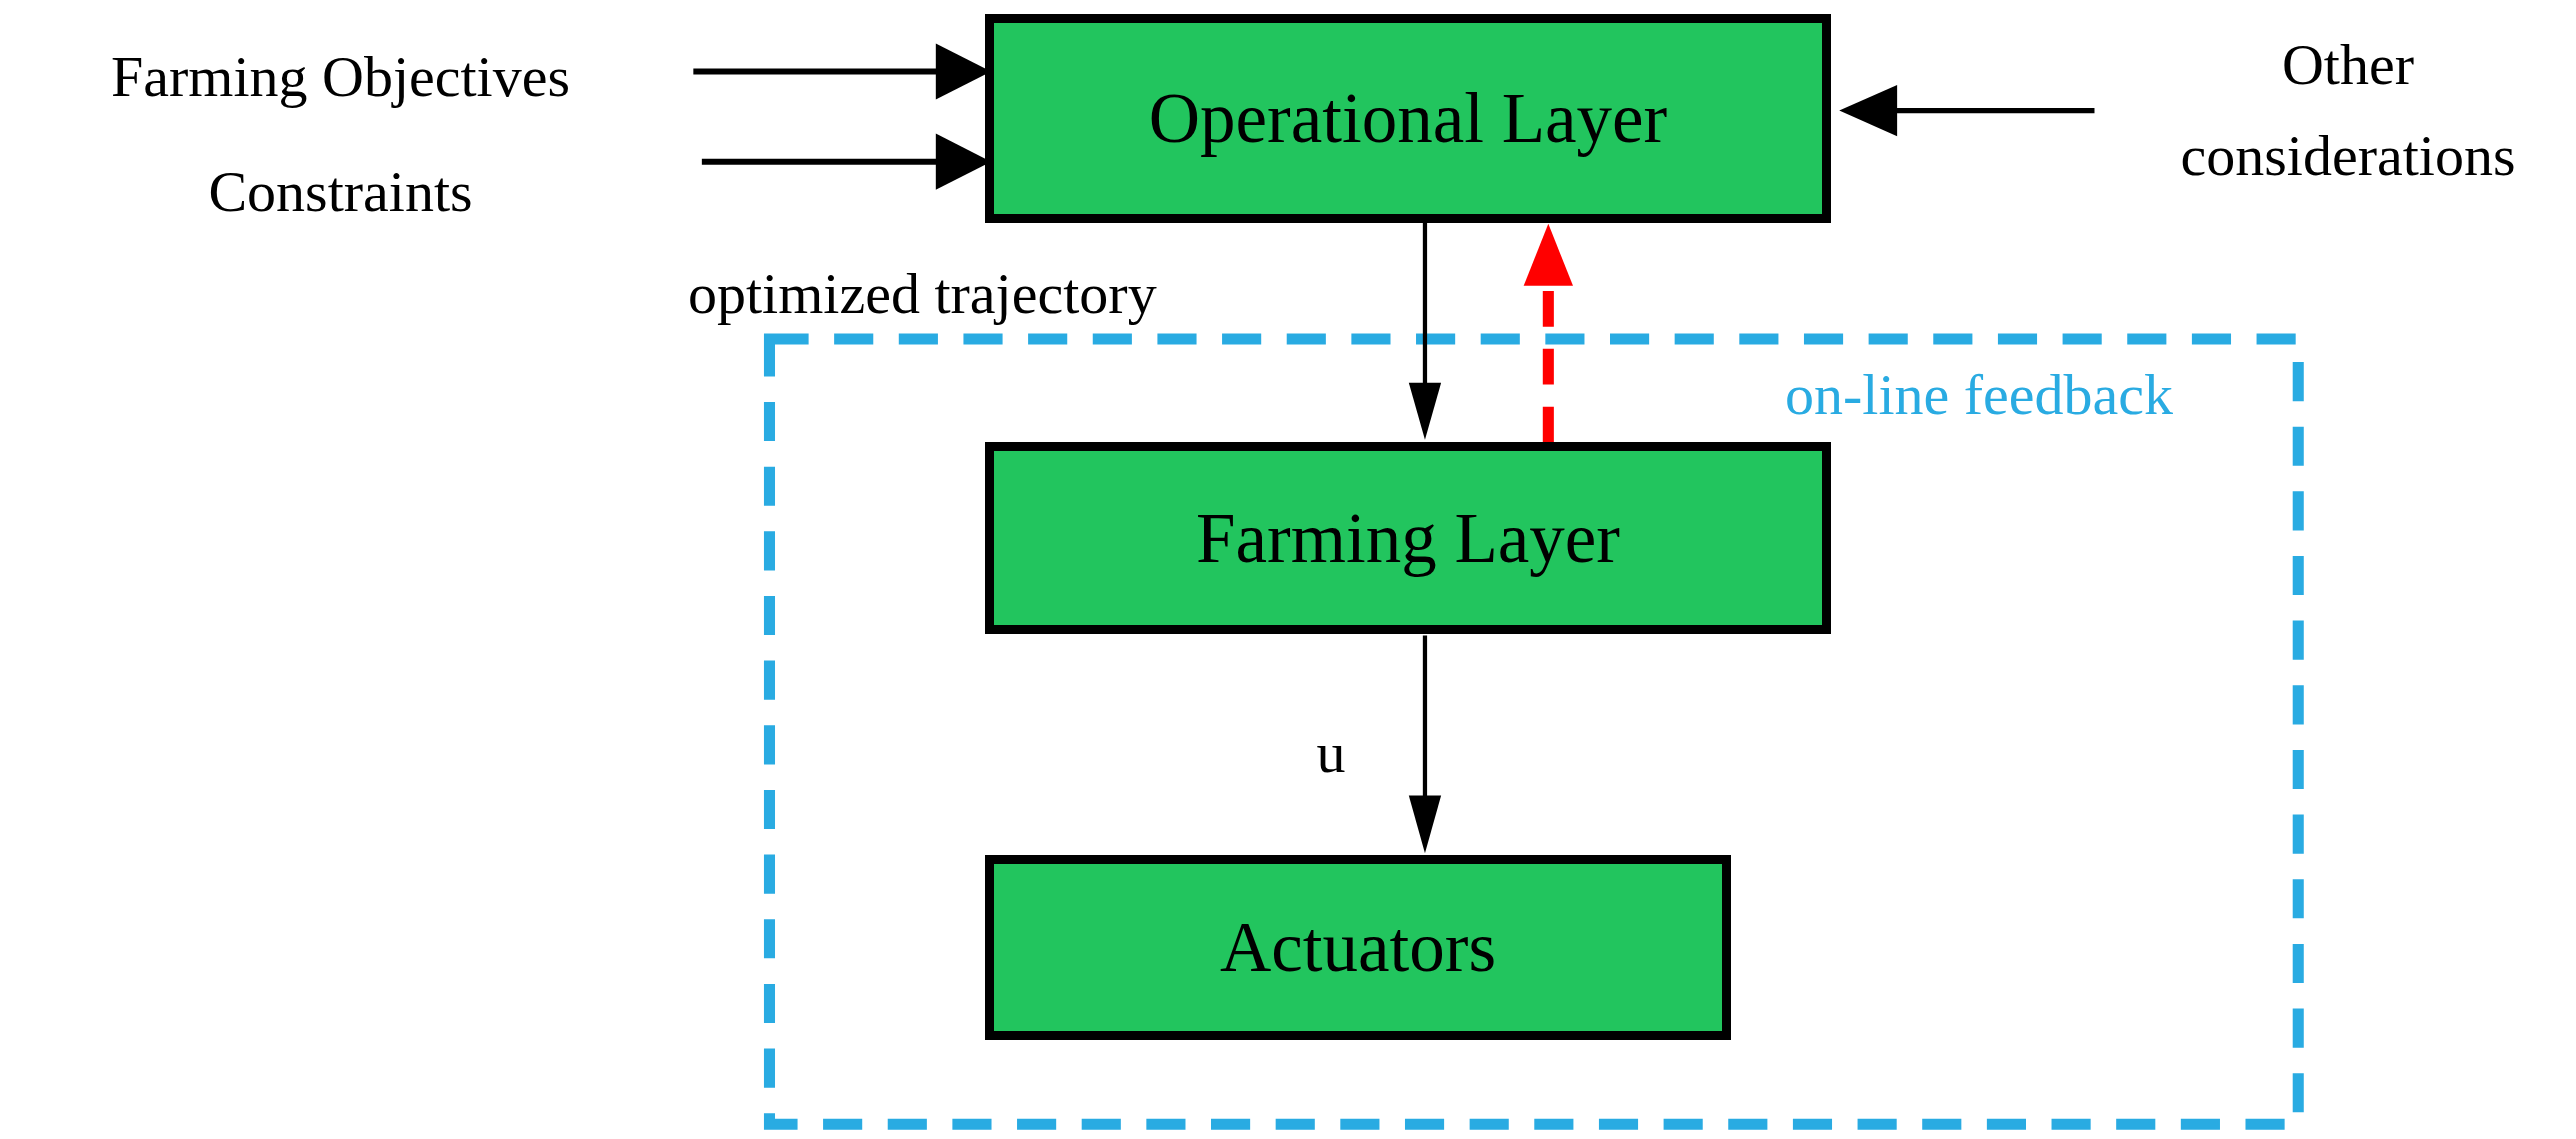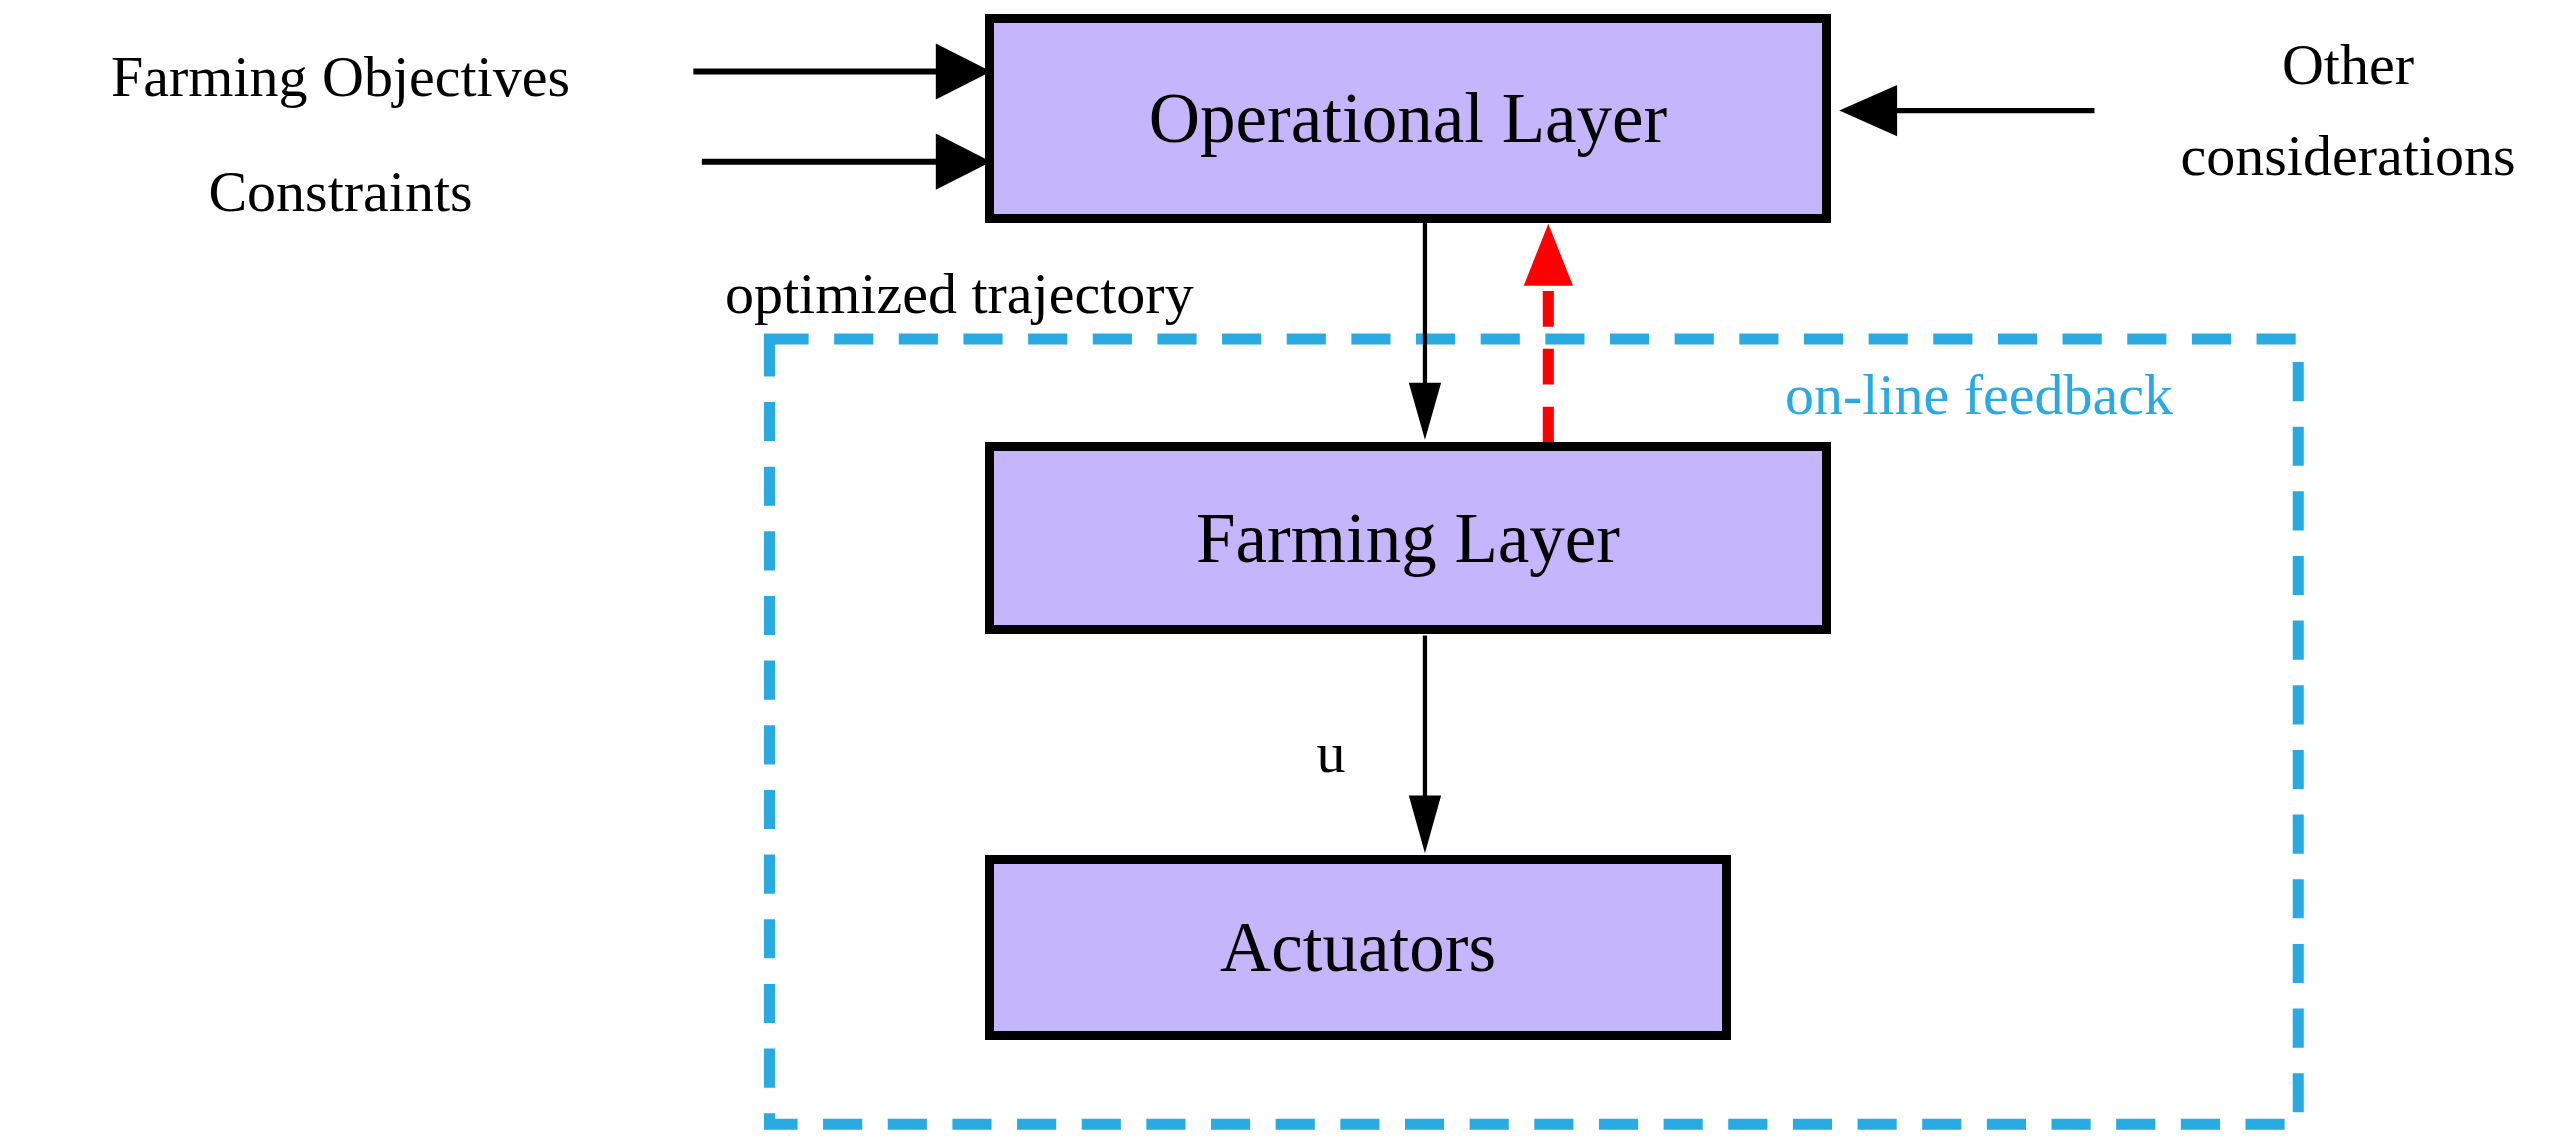--- a/index.html
+++ b/index.html
@@ -21,21 +21,21 @@
     left: 0;
     top: 0;
     width: 2576px;
     height: 1140px;
     pointer-events: none;
   }
   .box {
     position: absolute;
     box-sizing: border-box;
     border: 9.4px solid #000000;
-    background: #c4b5fd;
+    background: #22c55e;
     display: flex;
     align-items: center;
     justify-content: center;
     font-size: 71px;
     white-space: nowrap;
   }
   .box-operational { left: 985px; top: 13.6px;   width: 846px; height: 209px; }
   .box-control     { left: 985px; top: 442px;  width: 846px; height: 192px; }
   .box-actuators   { left: 985px; top: 855px; width: 746px; height: 185px; }
 
@@ -43,21 +43,21 @@
     position: absolute;
     font-size: 58px;
     line-height: 90px;
     white-space: nowrap;
   }
   .lbl-center { text-align: center; }
   .lbl-farming        { left: 0px;    top: 32px;  width: 681px; }
   .lbl-constraints    { left: 0px;    top: 123px; width: 681px; margin-top: 24px; }
   .lbl-other-1        { left: 2110px; top: 20.4px;  width: 476px; }
   .lbl-other-2        { left: 2110px; top: 111px; width: 476px; }
-  .lbl-opt-traj       { left: 725px;  top: 249px; }
+  .lbl-opt-traj       { left: 688px;  top: 249px; }
   .lbl-feedback       { left: 1579px; top: 252px; color: var(--alert-red, #FF0000); }
   .lbl-online-control { left: 1785px; top: 350px; color: var(--accent-blue, #29ABE2); }
   .lbl-u              { left: 1280px; top: 708px; width: 102px; text-align: center; }
 </style>
 </head>
 <body>
 
 <div class="canvas">
 
   <svg class="wires" width="2576" height="1140" viewBox="0 0 3028 1340" xmlns="http://www.w3.org/2000/svg">

